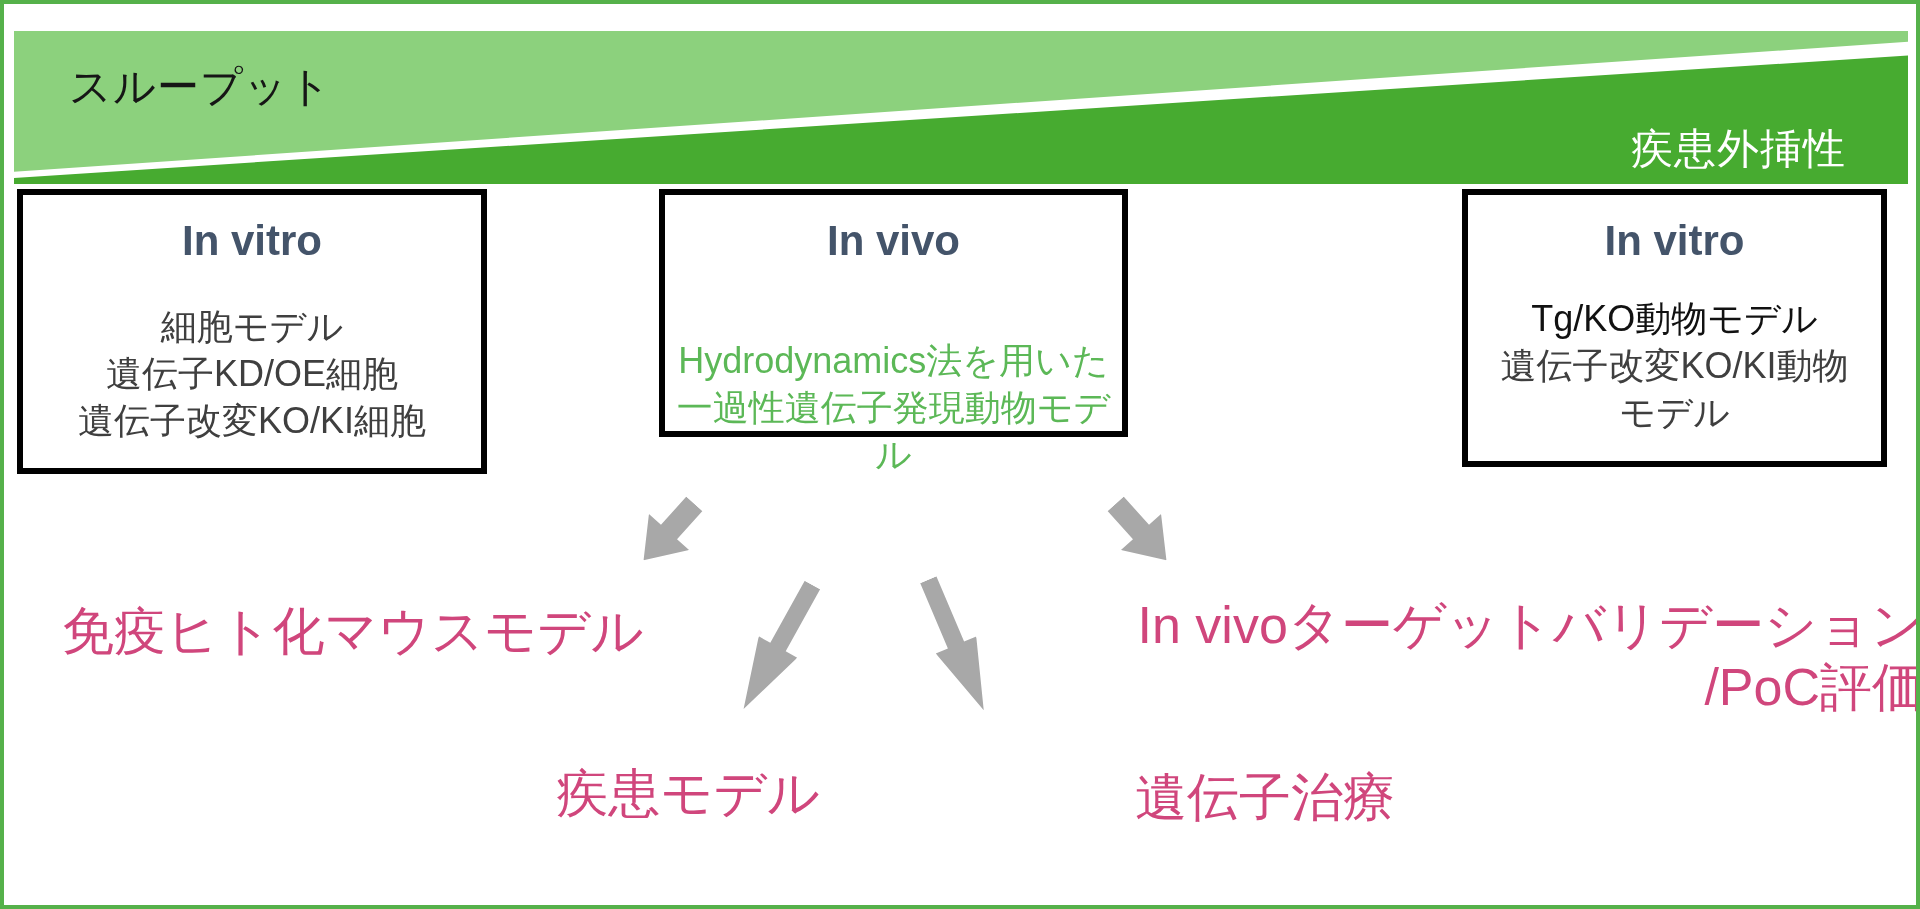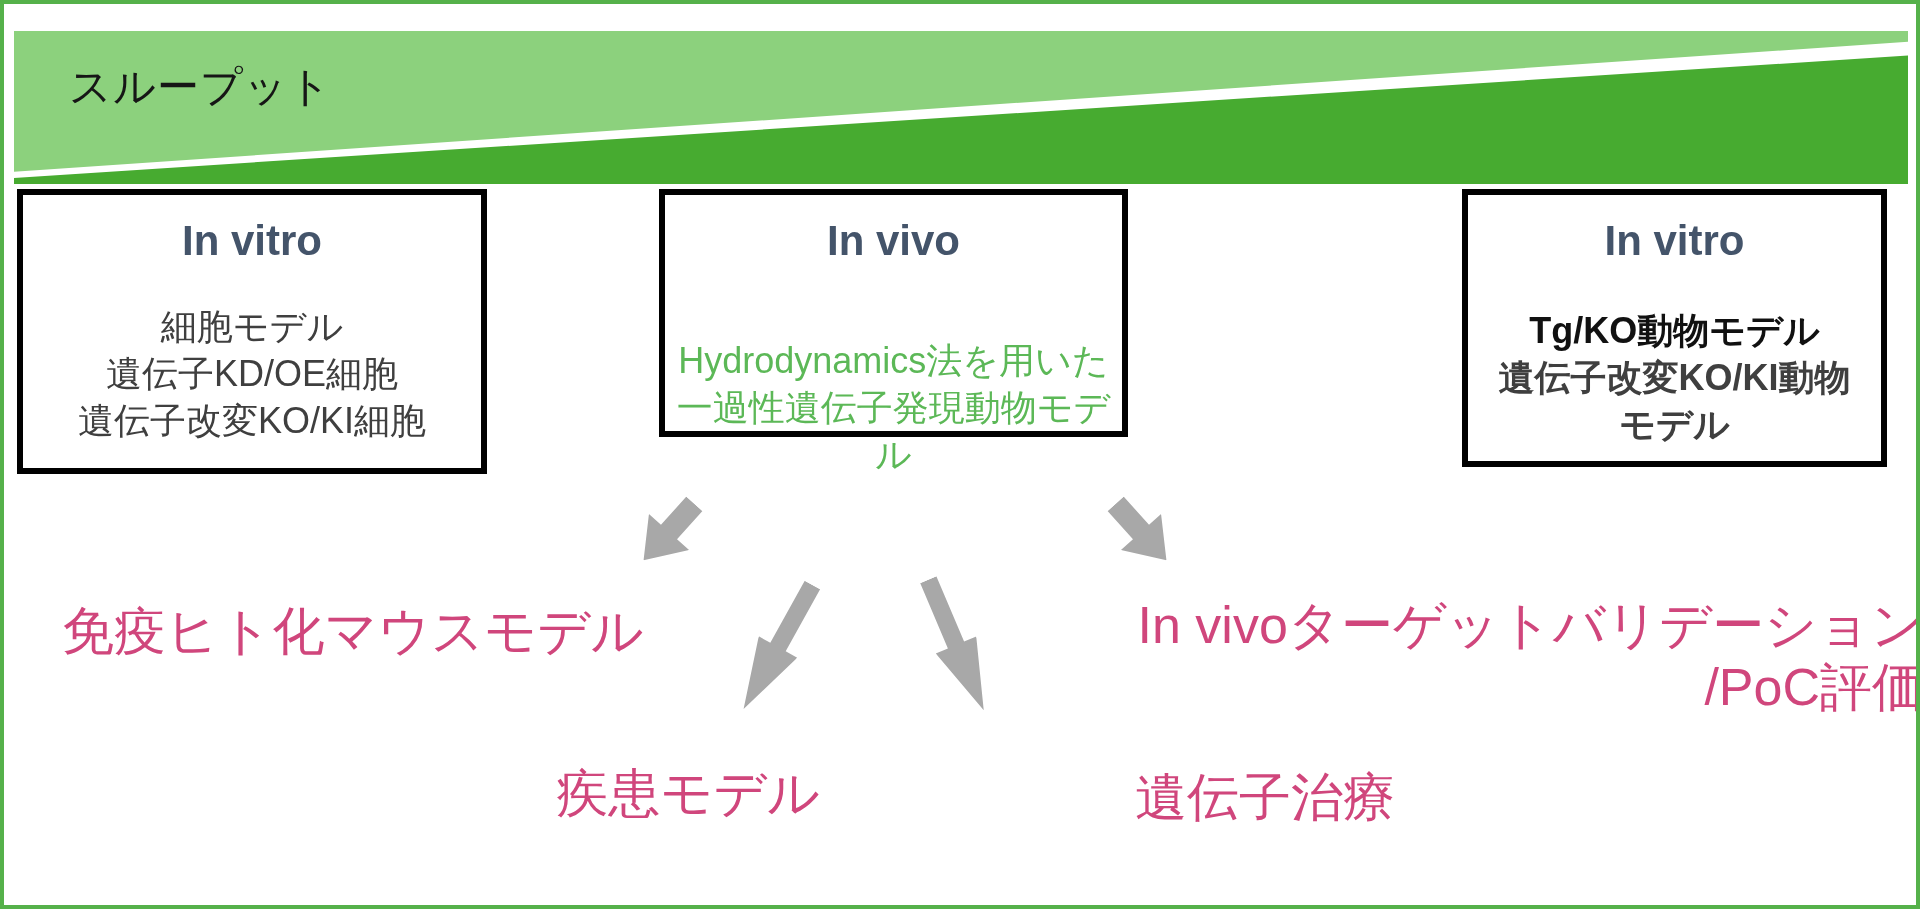--- a/index.html
+++ b/index.html
@@ -75,21 +75,21 @@
     color: #44546A;
     line-height: 1.15;
   }
   .box-body {
     font-size: 36px;
     line-height: 47px;
     color: #3F3F3F;
   }
   .box-left .box-body   { margin-top: 38px; }
   .box-center .box-body { margin-top: 72px; color: #5CB857; }
-  .box-right .box-body  { margin-top: 42px; font-weight: bold; }
+  .box-right .box-body  { margin-top: 30px; }
   .box-right .line-first { color: #111111; }
 
   
   .arrow {
     position: absolute;
     background: #A8A8A8;
     clip-path: polygon(30% 0, 70% 0, 70% 50%, 100% 50%, 50% 100%, 0 50%, 30% 50%);
   }
   .arrow-a { left: 638px;  top: 490px; width: 54px; height: 76px;  transform: rotate(42deg); }
   .arrow-b { left: 752px;  top: 572px; width: 44px; height: 142px; transform: rotate(29deg); }
@@ -112,20 +112,21 @@
 </style>
 </head>
 <body>
 
 <div class="stage">
 
   <div class="banner">
     <div class="banner-tri-light"></div>
     <div class="banner-tri-dark"></div>
     <div class="banner-label-left">スループット</div>
+    <div class="banner-label-right">疾患外挿性</div>
   </div>
 
   <div class="box box-left">
     <div class="box-title">In vitro</div>
     <div class="box-body">
       <div>細胞モデル</div>
       <div>遺伝子KD/OE細胞</div>
       <div>遺伝子改変KO/KI細胞</div>
     </div>
   </div>

